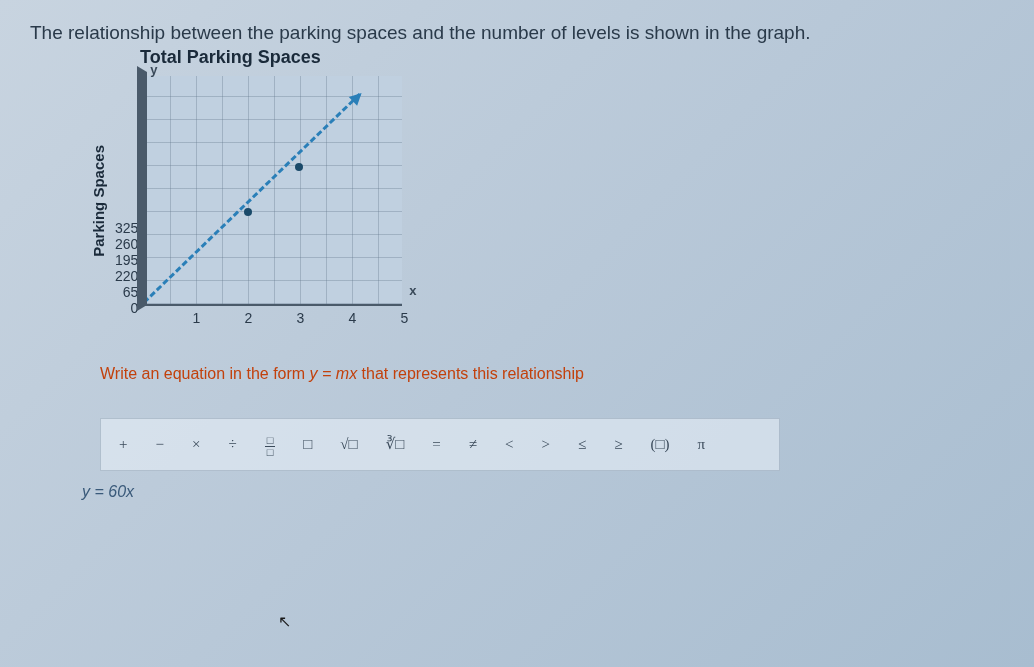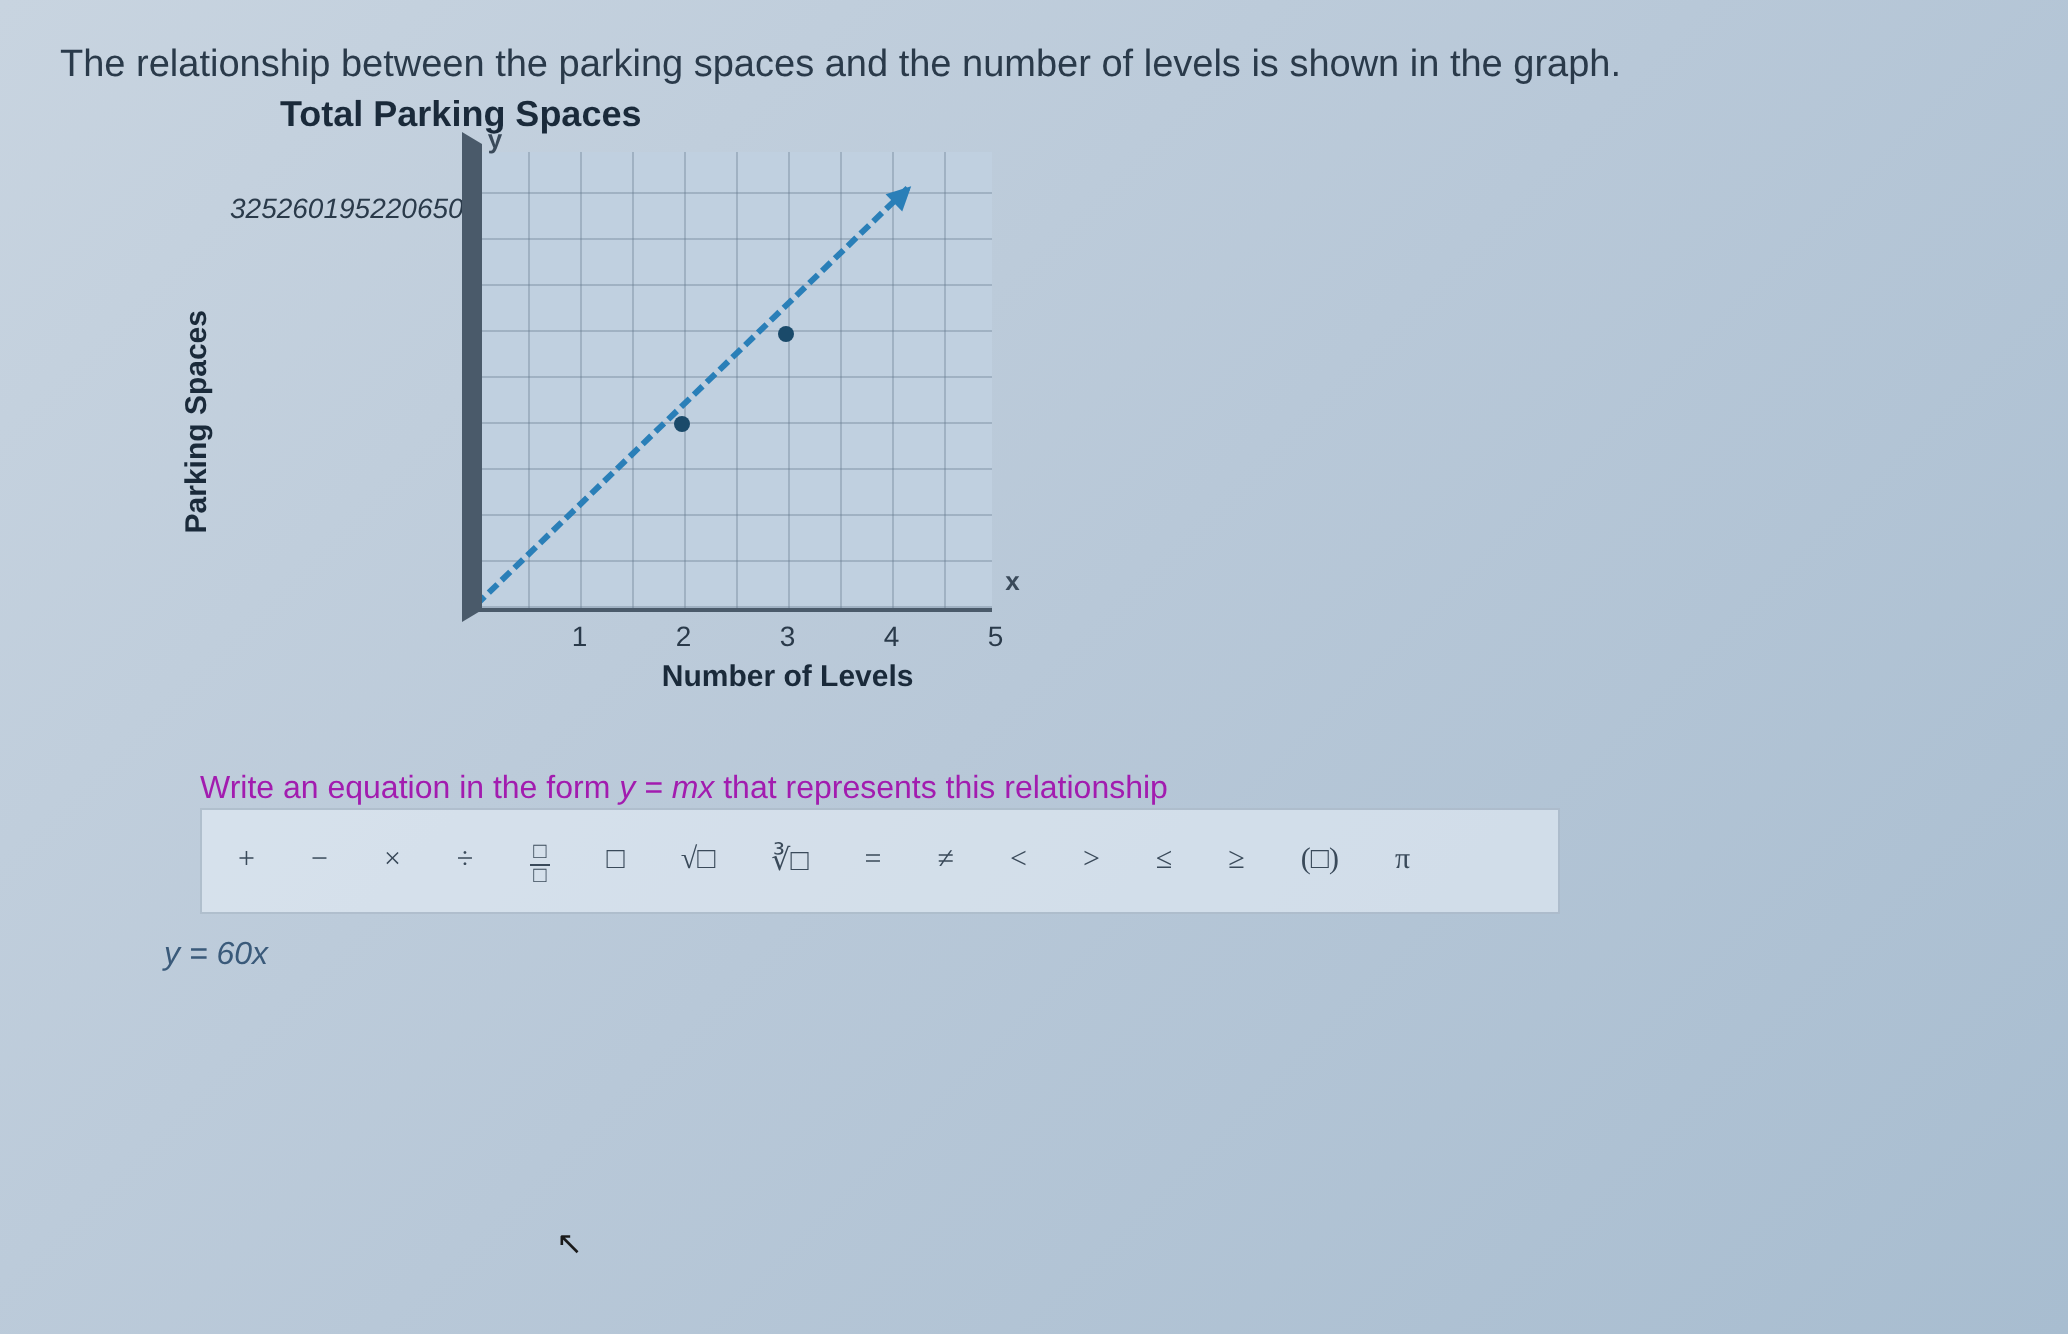--- a/index.html
+++ b/index.html
@@ -36,29 +36,28 @@
   .ylabel {
     writing-mode: vertical-rl;
     transform: rotate(180deg);
     font-weight: bold;
     font-size: 15px;
     color: #1a2a3a;
     margin-right: 8px;
   }
   .yticks {
     display: flex;
-    flex-direction: row;
-    justify-content: flex-start;
+    flex-direction: column;
+    justify-content: flex-end;
     height: 230px;
     text-align: right;
     font-size: 14px;
     color: #2a3a4a;
     padding-right: 4px;
     font-weight: 500;
-    font-style: italic;
   }
   .plot {
     position: relative;
     width: 260px;
     height: 230px;
     border-left: 2px solid #4a5a6a;
     border-bottom: 2px solid #4a5a6a;
     background:
       repeating-linear-gradient(to right, rgba(100,120,140,.35) 0 1px, transparent 1px 26px),
       repeating-linear-gradient(to top, rgba(100,120,140,.35) 0 1px, transparent 1px 23px),
@@ -96,21 +95,22 @@
   .xticks span { width:52px; text-align:center; }
   .xlabel {
     font-weight:bold; font-size:15px; color:#1a2a3a;
     text-align:center; width:260px; margin-top:4px;
   }
   .zero { font-size:14px; color:#2a3a4a; font-weight:500; }
   .below-chart { margin-left: 28px; }
   .instruction {
     margin-left: 70px;
     font-size: 16px;
-    color: #a21caf;
+    color: #c2410c;
+    margin-bottom: 35px;
   }
   .instruction .mx { font-style: italic; }
   .toolbar {
     margin-left: 70px;
     background: rgba(230,238,246,.6);
     border: 1px solid rgba(120,140,160,.4);
     width: 680px;
     padding: 10px 14px;
     display:flex; gap:20px; align-items:center;
     font-size: 15px; color:#3a4a5a;
@@ -155,21 +155,20 @@
         <div class="pt" style="left:60%; bottom:60%;"></div>
       </div>
       <div class="below-chart">
         <div class="xticks">
           <span>1</span>
           <span>2</span>
           <span>3</span>
           <span>4</span>
           <span>5</span>
         </div>
-        <div class="xlabel">Number of Levels</div>
       </div>
     </div>
   </div>
 </div>
 
 <div class="instruction">
   <span>Write an equation in the form </span><span class="mx">y = mx</span><span> that represents this relationship</span>
 </div>
 
 <div class="toolbar">

